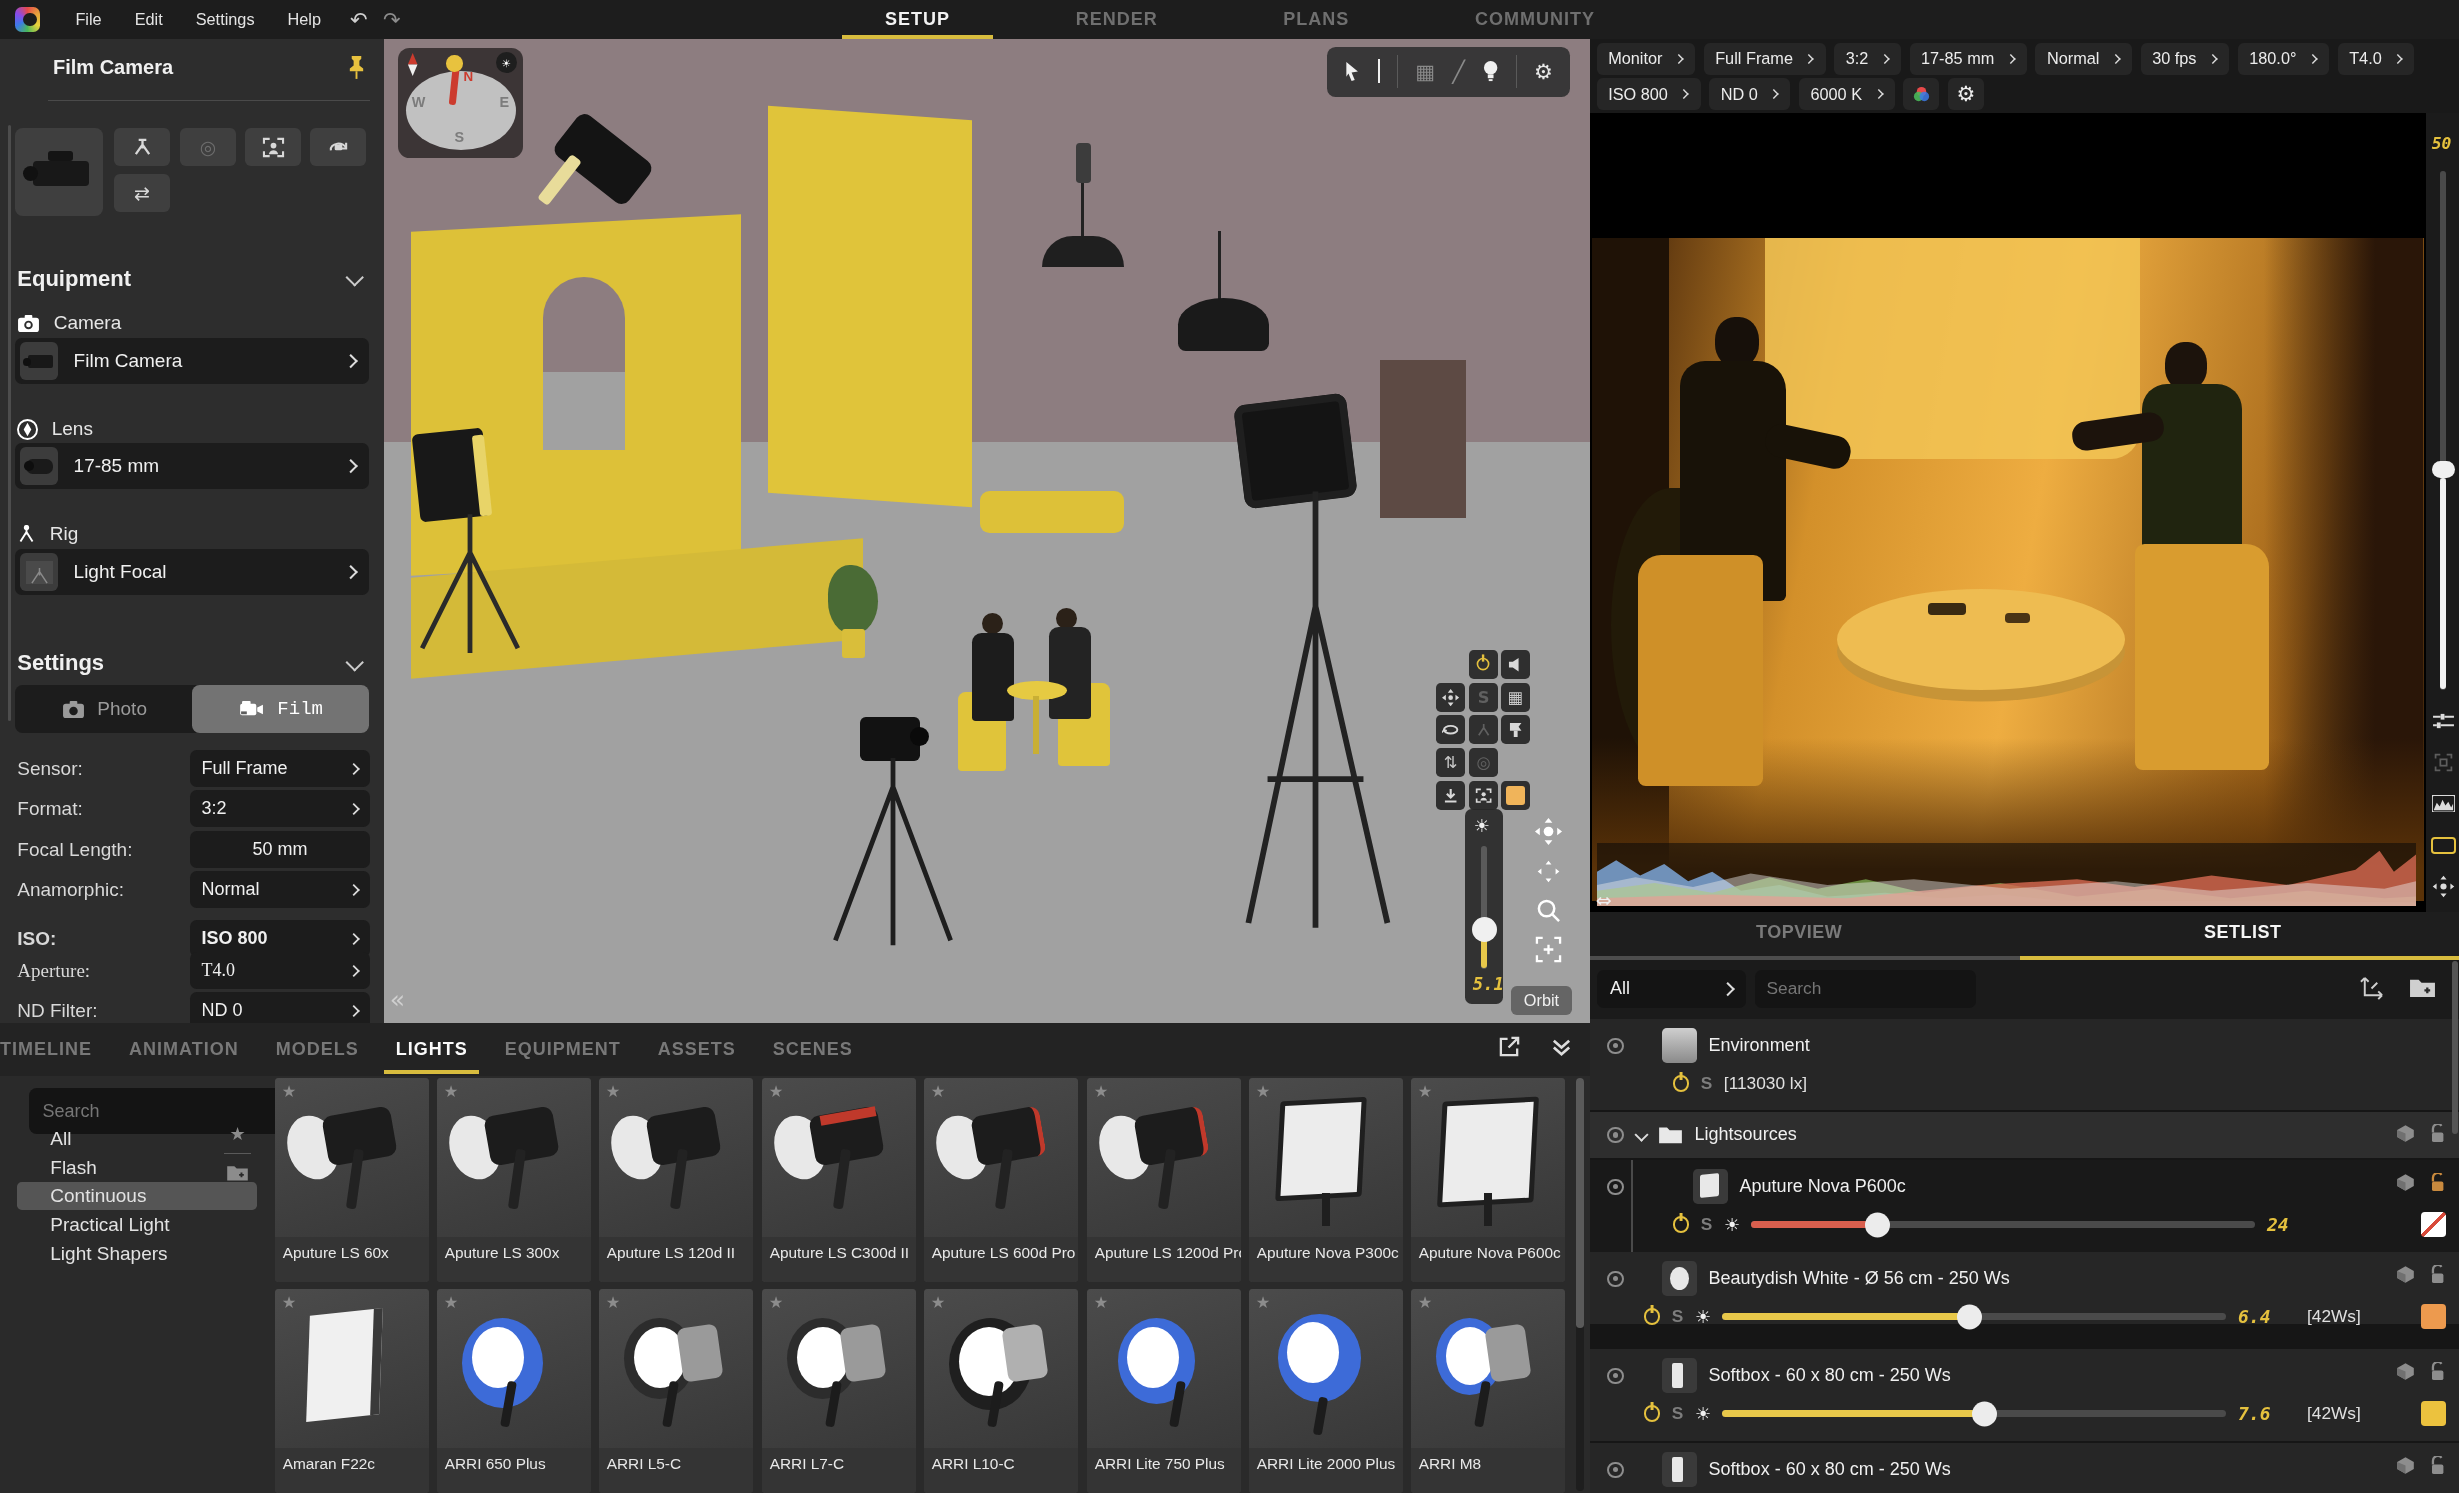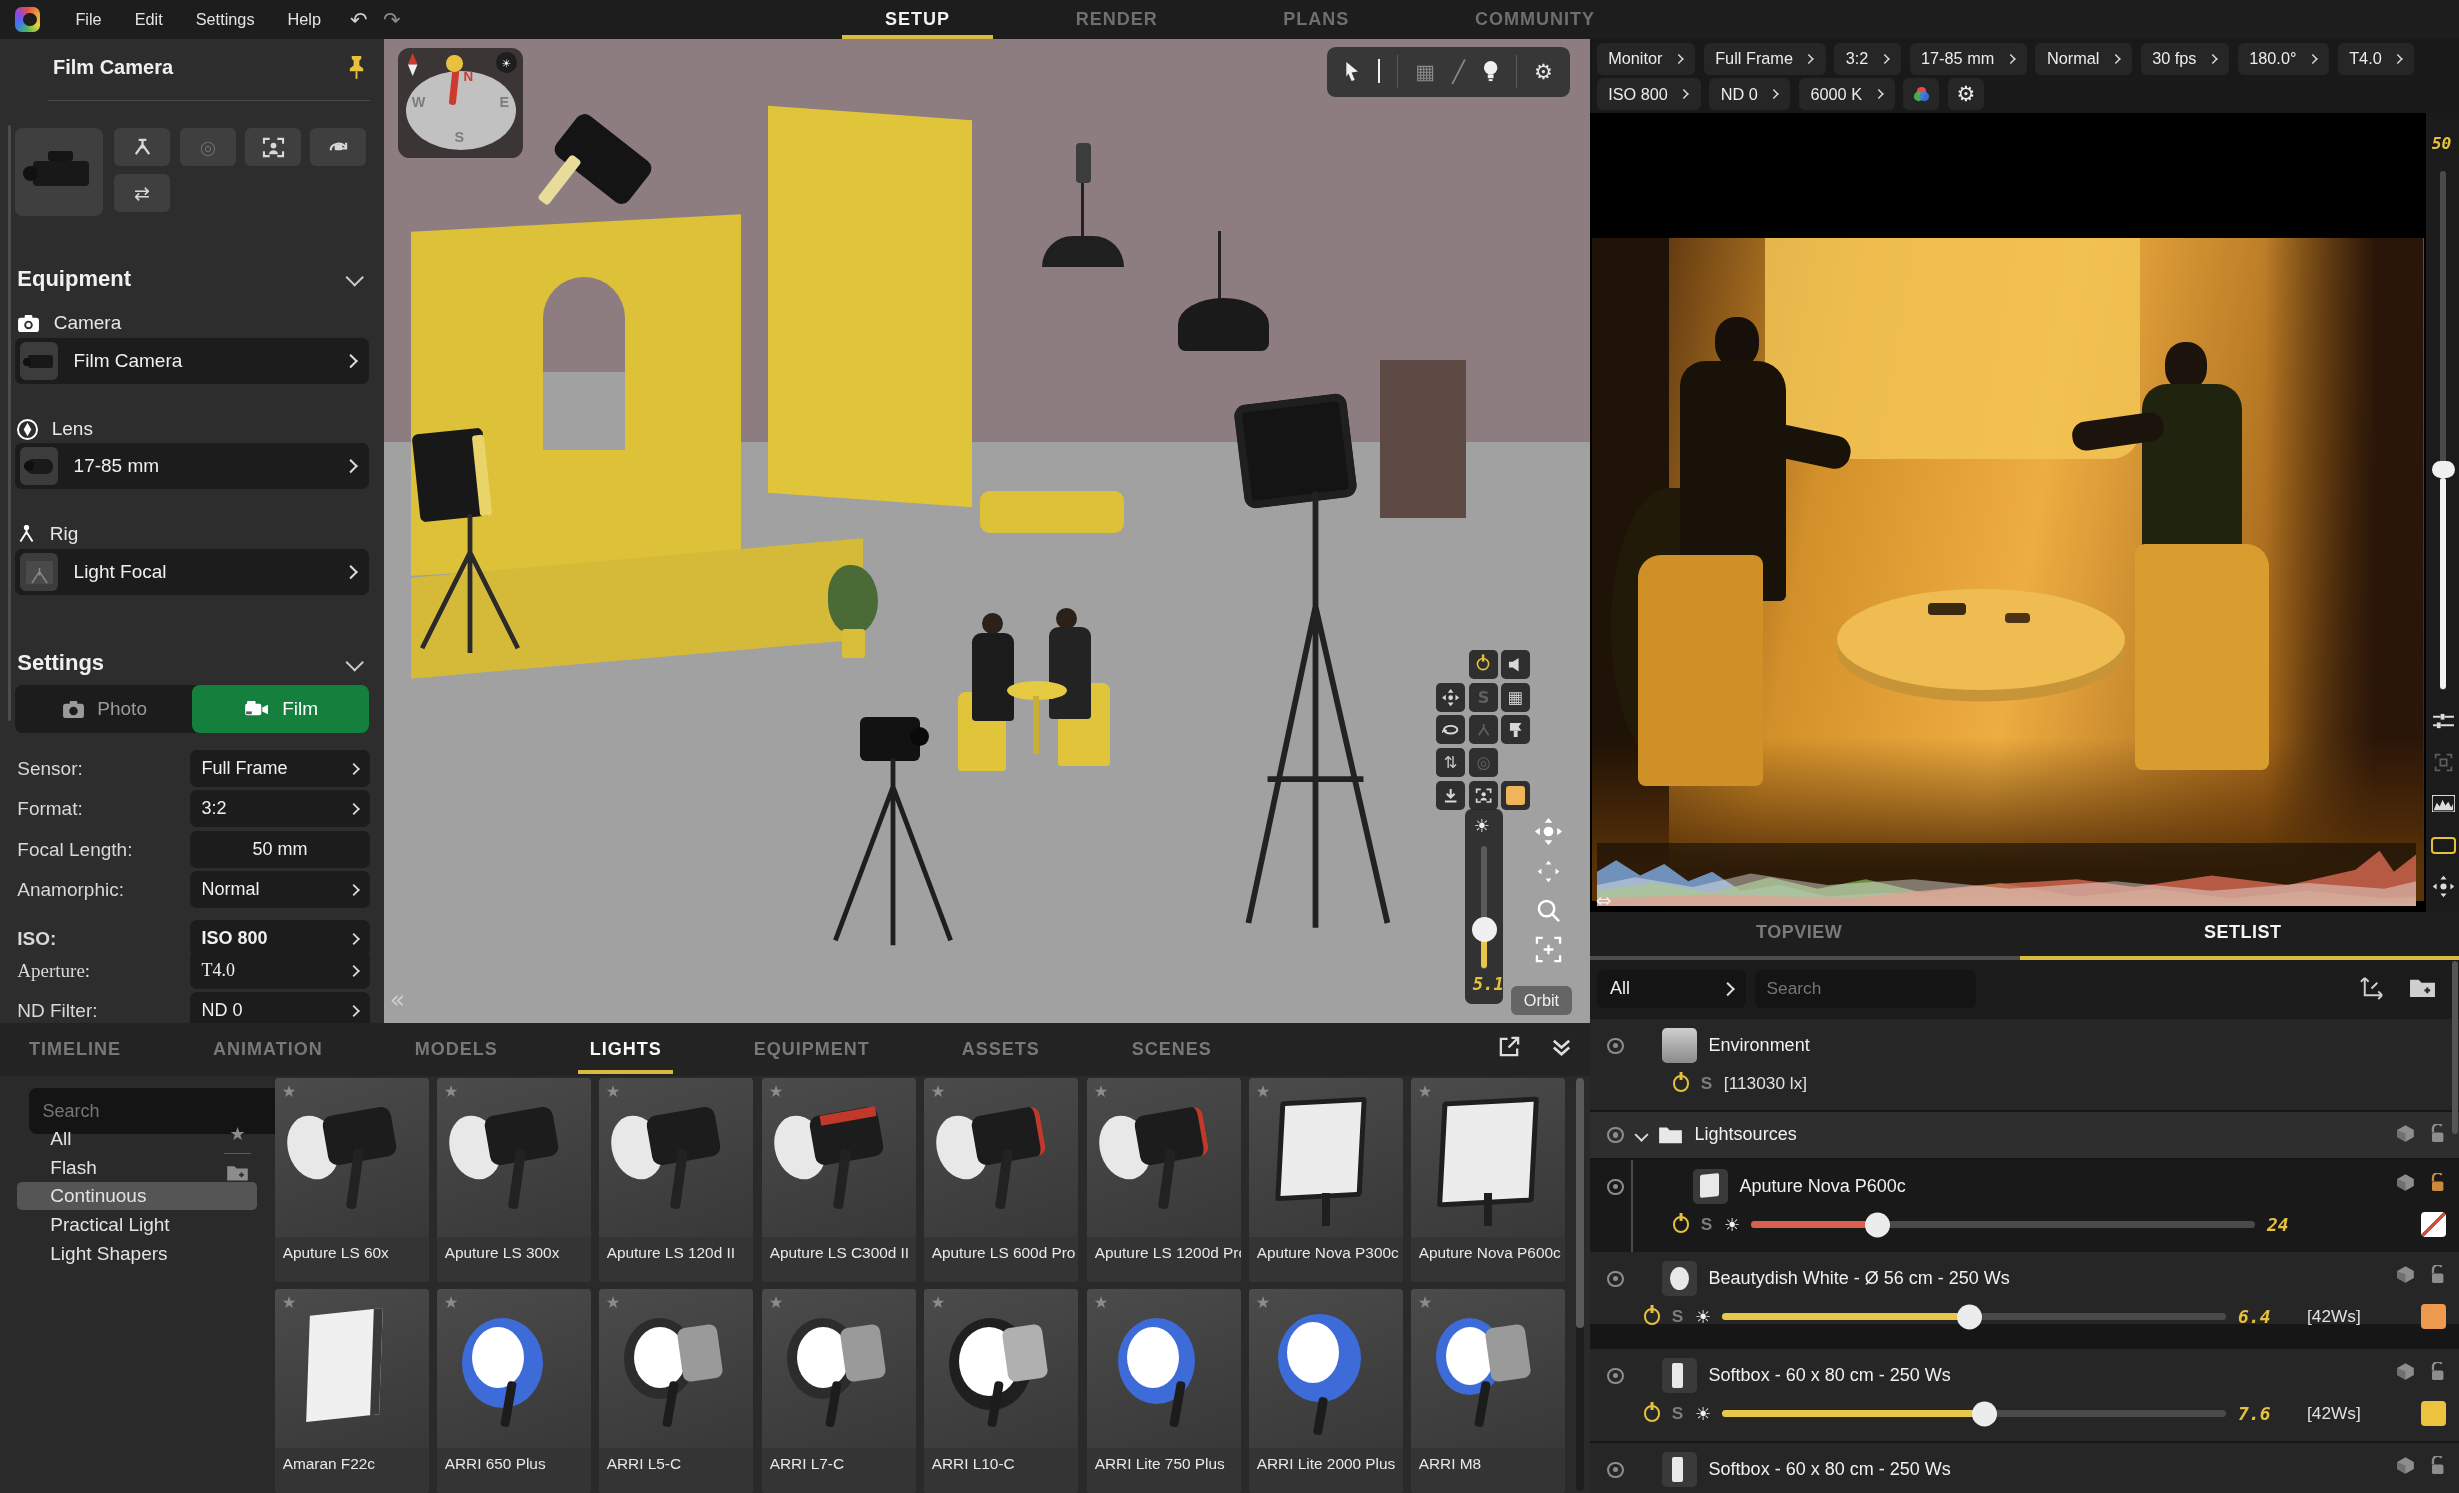--- a/index.html
+++ b/index.html
@@ -38,21 +38,21 @@
 .sec-head { position:absolute; left:17.3px; font-size:22px; font-weight:bold; color:#f0f0f0; }
 .sec-chev { position:absolute; left:348px; width:13.4px; height:13.4px; border-right:2.9px solid #ccc; border-bottom:2.9px solid #ccc; transform:rotate(45deg); }
 .grp-label { position:absolute; left:17.3px; display:flex; gap:13.4px; align-items:center; font-size:19px; color:#e6e6e6; }
 .eq-row { position:absolute; left:15.4px; width:354px; height:46px; background:#1c1c1c; border-radius:6.7px;
   display:flex; align-items:center; padding:0 13.4px 0 4.8px; gap:15.4px; }
 .eq-thumb { width:38px; height:38px; background:#3c3c3c; border-radius:5.8px; position:relative; overflow:hidden; }
 .eq-row .lbl { font-size:19px; color:#f0f0f0; flex:1; }
 .chev-r { width:9.6px; height:9.6px; border-right:2.9px solid #ddd; border-top:2.9px solid #ddd; transform:rotate(45deg); }
 .toggle { position:absolute; left:15.4px; width:354px; height:48px; background:#1c1c1c; border-radius:7.7px; display:flex; }
 .tg-seg { flex:1; display:flex; align-items:center; justify-content:center; gap:11.5px; font-size:19px; color:#9a9a9a; border-radius:7.7px; }
-.tg-seg.active { background:#15803d; color:#fff; }
+.tg-seg.active { background:#737373; color:#fff;font-family:Liberation Mono, monospace; }
 .set-row { position:absolute; left:0; width:384px; height:37px; }
 .set-row .sl { position:absolute; left:17.3px; top:7.7px; font-size:19px; color:#d8d8d8; }
 .set-chip { position:absolute; left:190px; top:0; width:180px; height:37px; background:#1c1c1c; border-radius:6.7px;
   display:flex; align-items:center; padding:0 11.5px; font-size:18px; color:#f0f0f0; }
 .set-chip .chev-r { margin-left:auto; transform:scale(.85) rotate(45deg); }
 .set-chip.center { justify-content:center; }
 
 
 .viewport { position:absolute; left:384px; top:39px; width:1206px; height:984px; overflow:hidden;
   background:linear-gradient(#8d7d80 0 41%, #a1a1a1 41%); }
@@ -128,21 +128,21 @@
 .htrack { position:relative; width:504px; height:7.7px; background:#4a4a4a; border-radius:3.8px; flex:none; }
 .hfill { position:absolute; left:0; top:0; height:7.7px; border-radius:3.8px; }
 .hknob { position:absolute; right:-12.5px; top:50%; transform:translateY(-50%); width:25px; height:25px; background:#ececec; border-radius:50%; }
 .swatch { width:25px; height:25px; border-radius:3.8px; flex:none; }
 .row-icons { position:absolute; right:13.4px; top:13.4px; display:flex; gap:15.4px; }
 .indent-line { position:absolute; left:41px; top:0; width:1.9px; background:#4a4a4a; }
 
 
 .bottom-panel { position:absolute; left:0; top:1023px; width:1590px; height:471px; background:#2a2a2a; z-index:25; }
 .lib-tabbar { position:absolute; left:0; top:0; width:1590px; height:53px; background:#232323; display:flex;
-  align-items:flex-start; gap:92px; padding-left:29px; }
+  align-items:flex-start; gap:37px; }
 .lib-tab { font-size:18px; font-weight:bold; letter-spacing:1px; color:#787878; position:relative; height:53px;
   display:flex; align-items:center; }
 .lib-tab.active { color:#fafafa; }
 .lib-tab.active::after { content:""; position:absolute; left:-11.5px; right:-11.5px; bottom:1.9px; height:3.8px; background:#d8bc3e; }
 .lib-right { position:absolute; right:17.3px; top:11.5px; display:flex; gap:29px; color:#ddd; }
 .lib-search { position:absolute; left:29px; top:65px; width:255px; height:46px; background:#141414; border-radius:7.7px;
   display:flex; align-items:center; padding:0 13.4px; }
 .lib-search input { background:transparent; border:none; color:#ccc; font-size:18px; flex:1; font-family:"Liberation Sans",sans-serif; }
 .cat { position:absolute; left:17.3px; width:240px; height:28px; display:flex; align-items:center; padding-left:33px;
   font-size:19px; color:#e2e2e2; border-radius:4.8px; }

